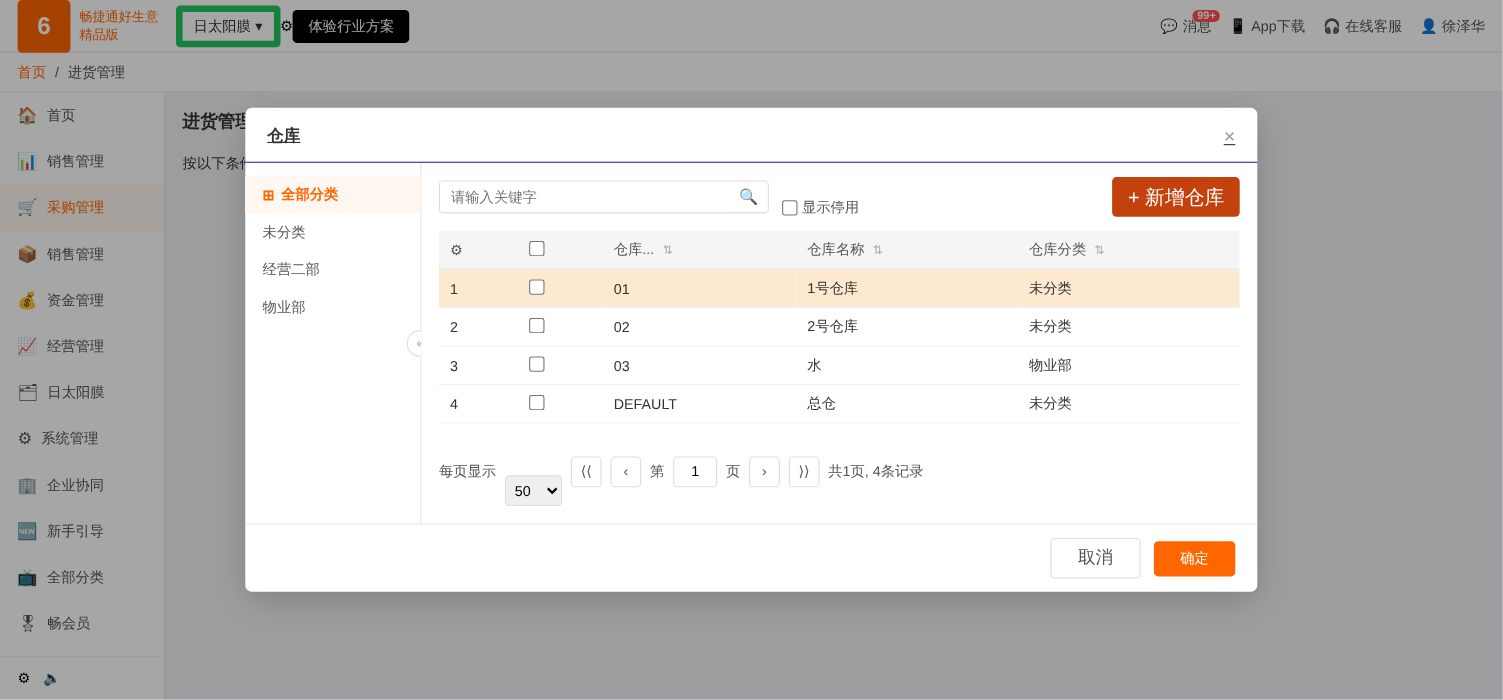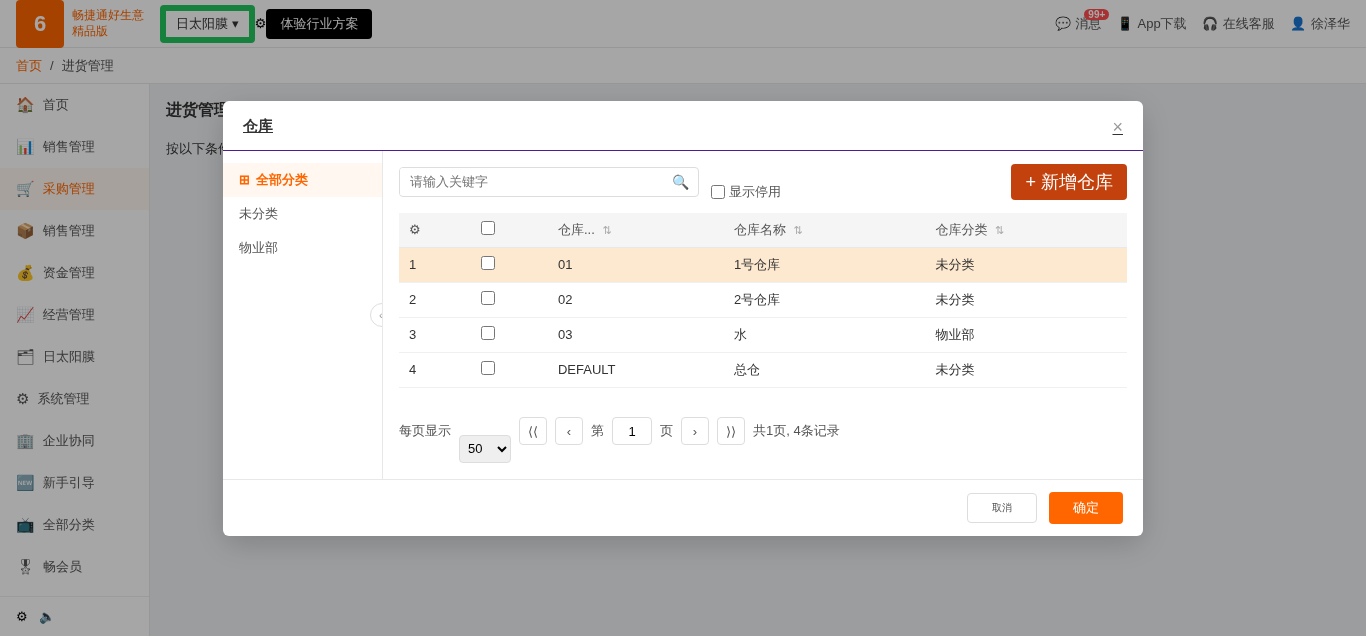--- a/index.html
+++ b/index.html
@@ -218,21 +218,21 @@
     }
 
     
     .modal-footer {
       display: flex; align-items: center; justify-content: flex-end;
       gap: 12px; padding: 12px 20px;
       border-top: 1px solid #e8e8e8;
     }
     .cancel-btn {
       padding: 7px 24px; border: 1px solid #ddd; border-radius: 4px;
-      background: #fff; cursor: pointer; font-size: 10px; color: #555;
+      background: #fff; cursor: pointer; font-size: 16px; color: #555;
     }
     .confirm-btn {
       padding: 7px 24px; border: none; border-radius: 4px;
       background: #f60; color: #fff; cursor: pointer; font-size: 13px;
     }
 
     
     .cb { width: 14px; height: 14px; cursor: pointer; }
   </style>
 </head>
@@ -360,20 +360,21 @@
     </div>
 
     <div class="modal-body">
 
       <div class="category-panel">
         <div class="category-header">
           <span>⊞</span>
           <span>全部分类</span>
         </div>
         <div class="category-item">未分类</div>
+        <div class="category-item">经营二部</div>
         <div class="category-item">物业部</div>
         <div class="collapse-btn">«</div>
       </div>
 
       <div class="table-panel">
 
         <div class="table-toolbar">
           <div class="search-box">
             <input class="search-input" type="text" placeholder="请输入关键字" style="">
             <button class="search-btn">🔍</button>

